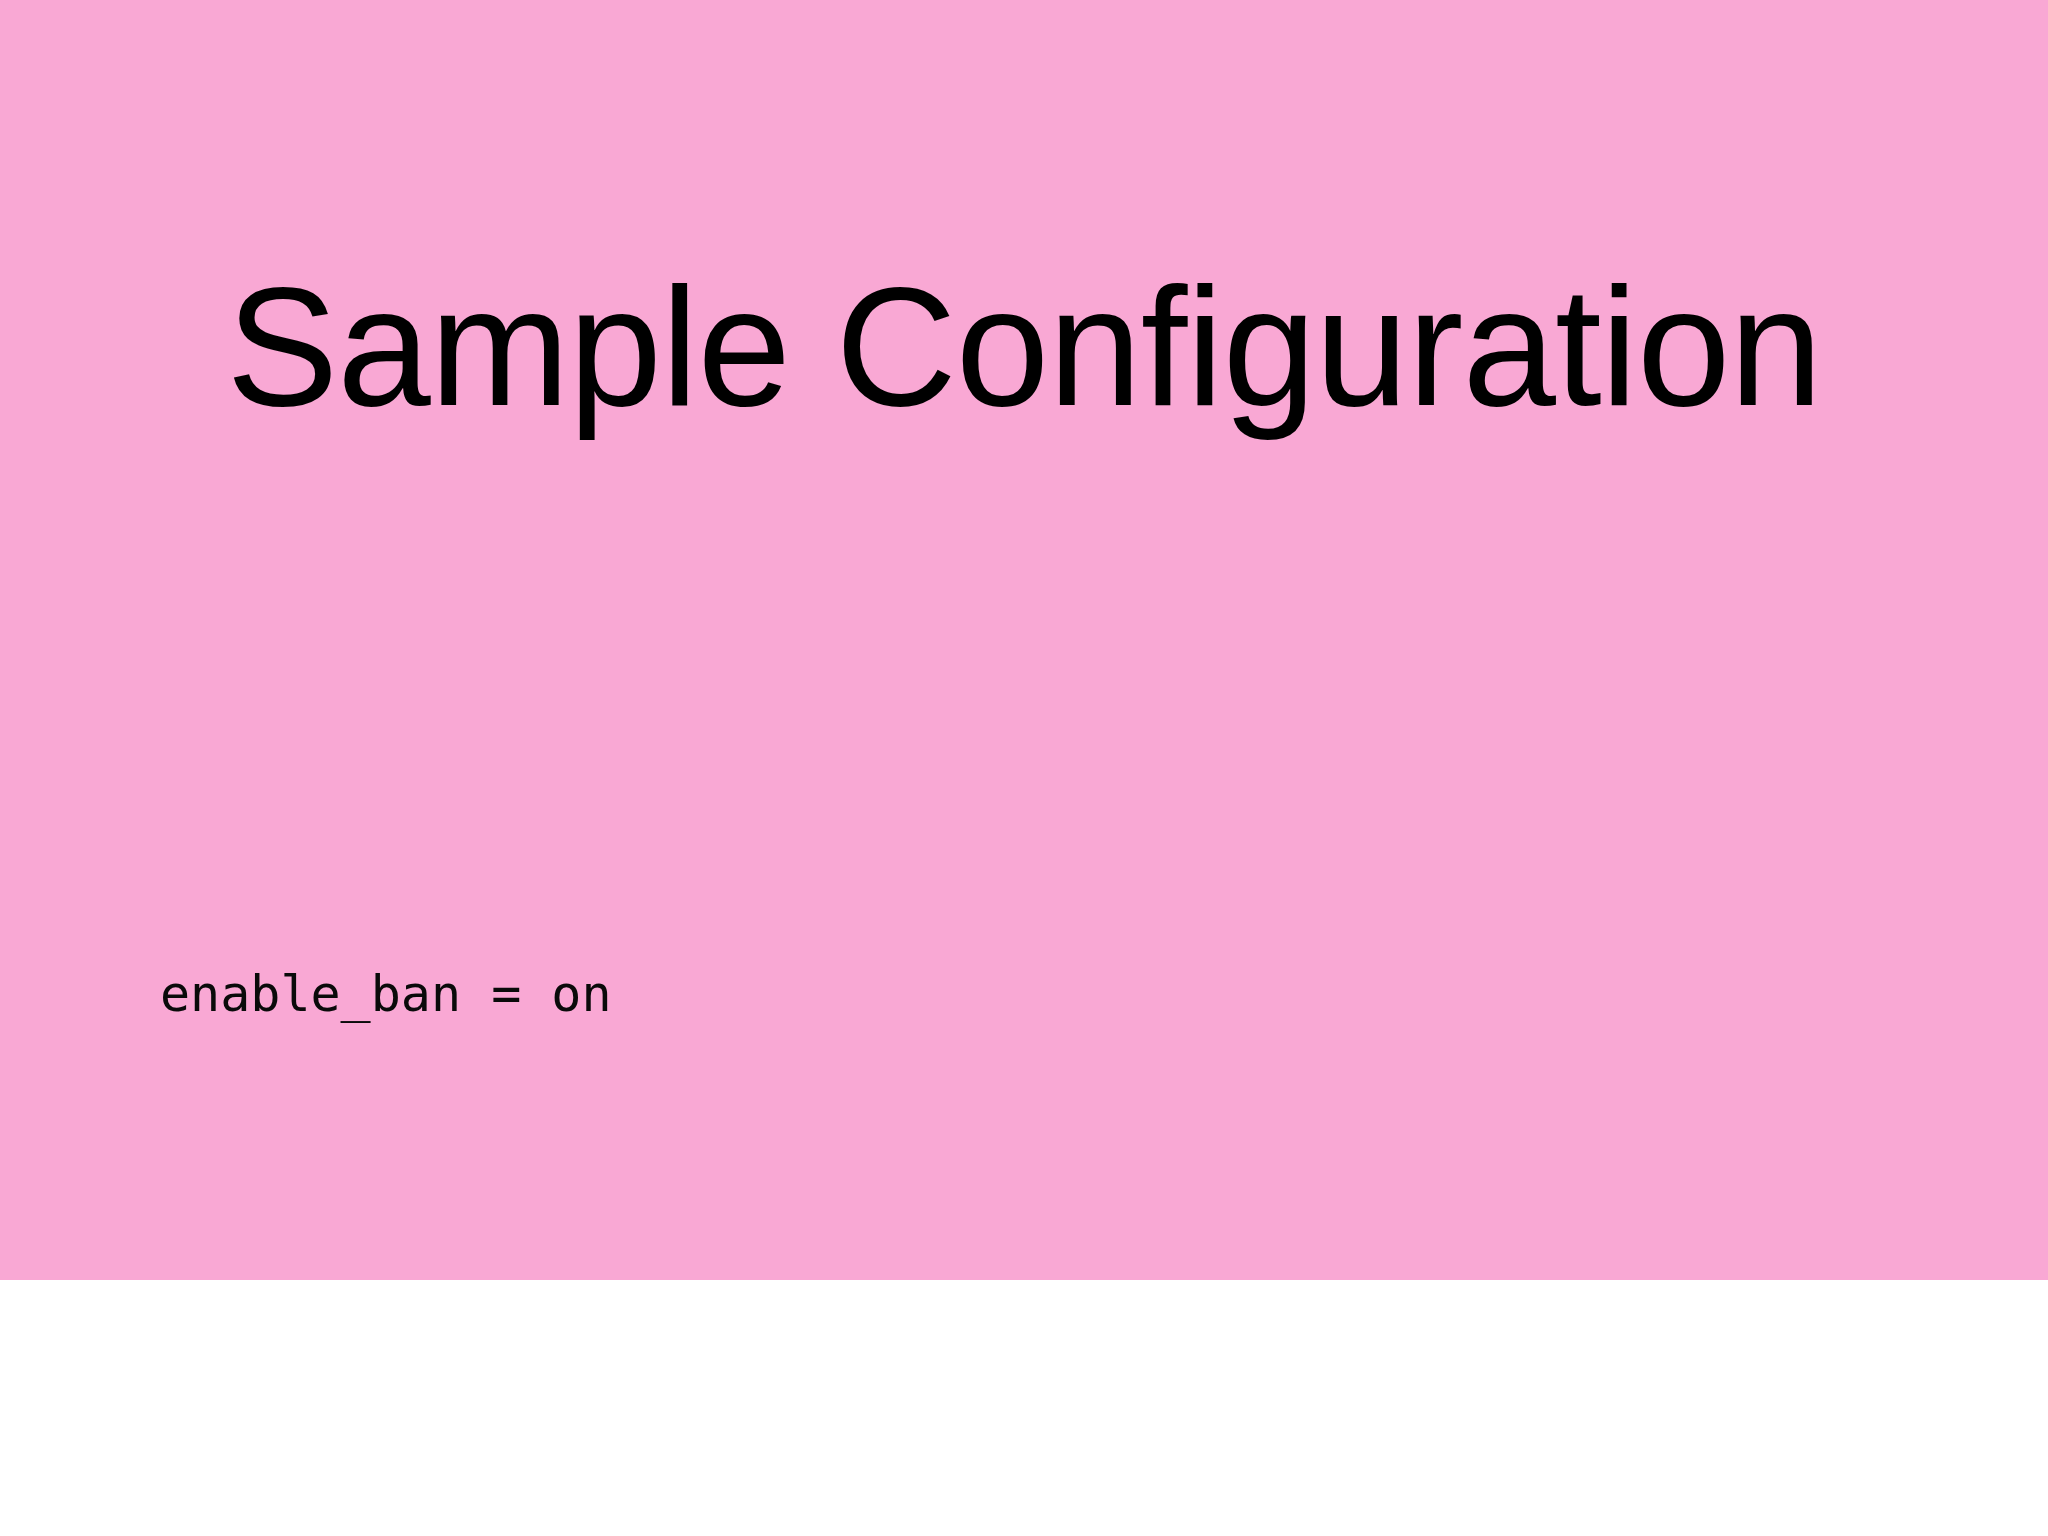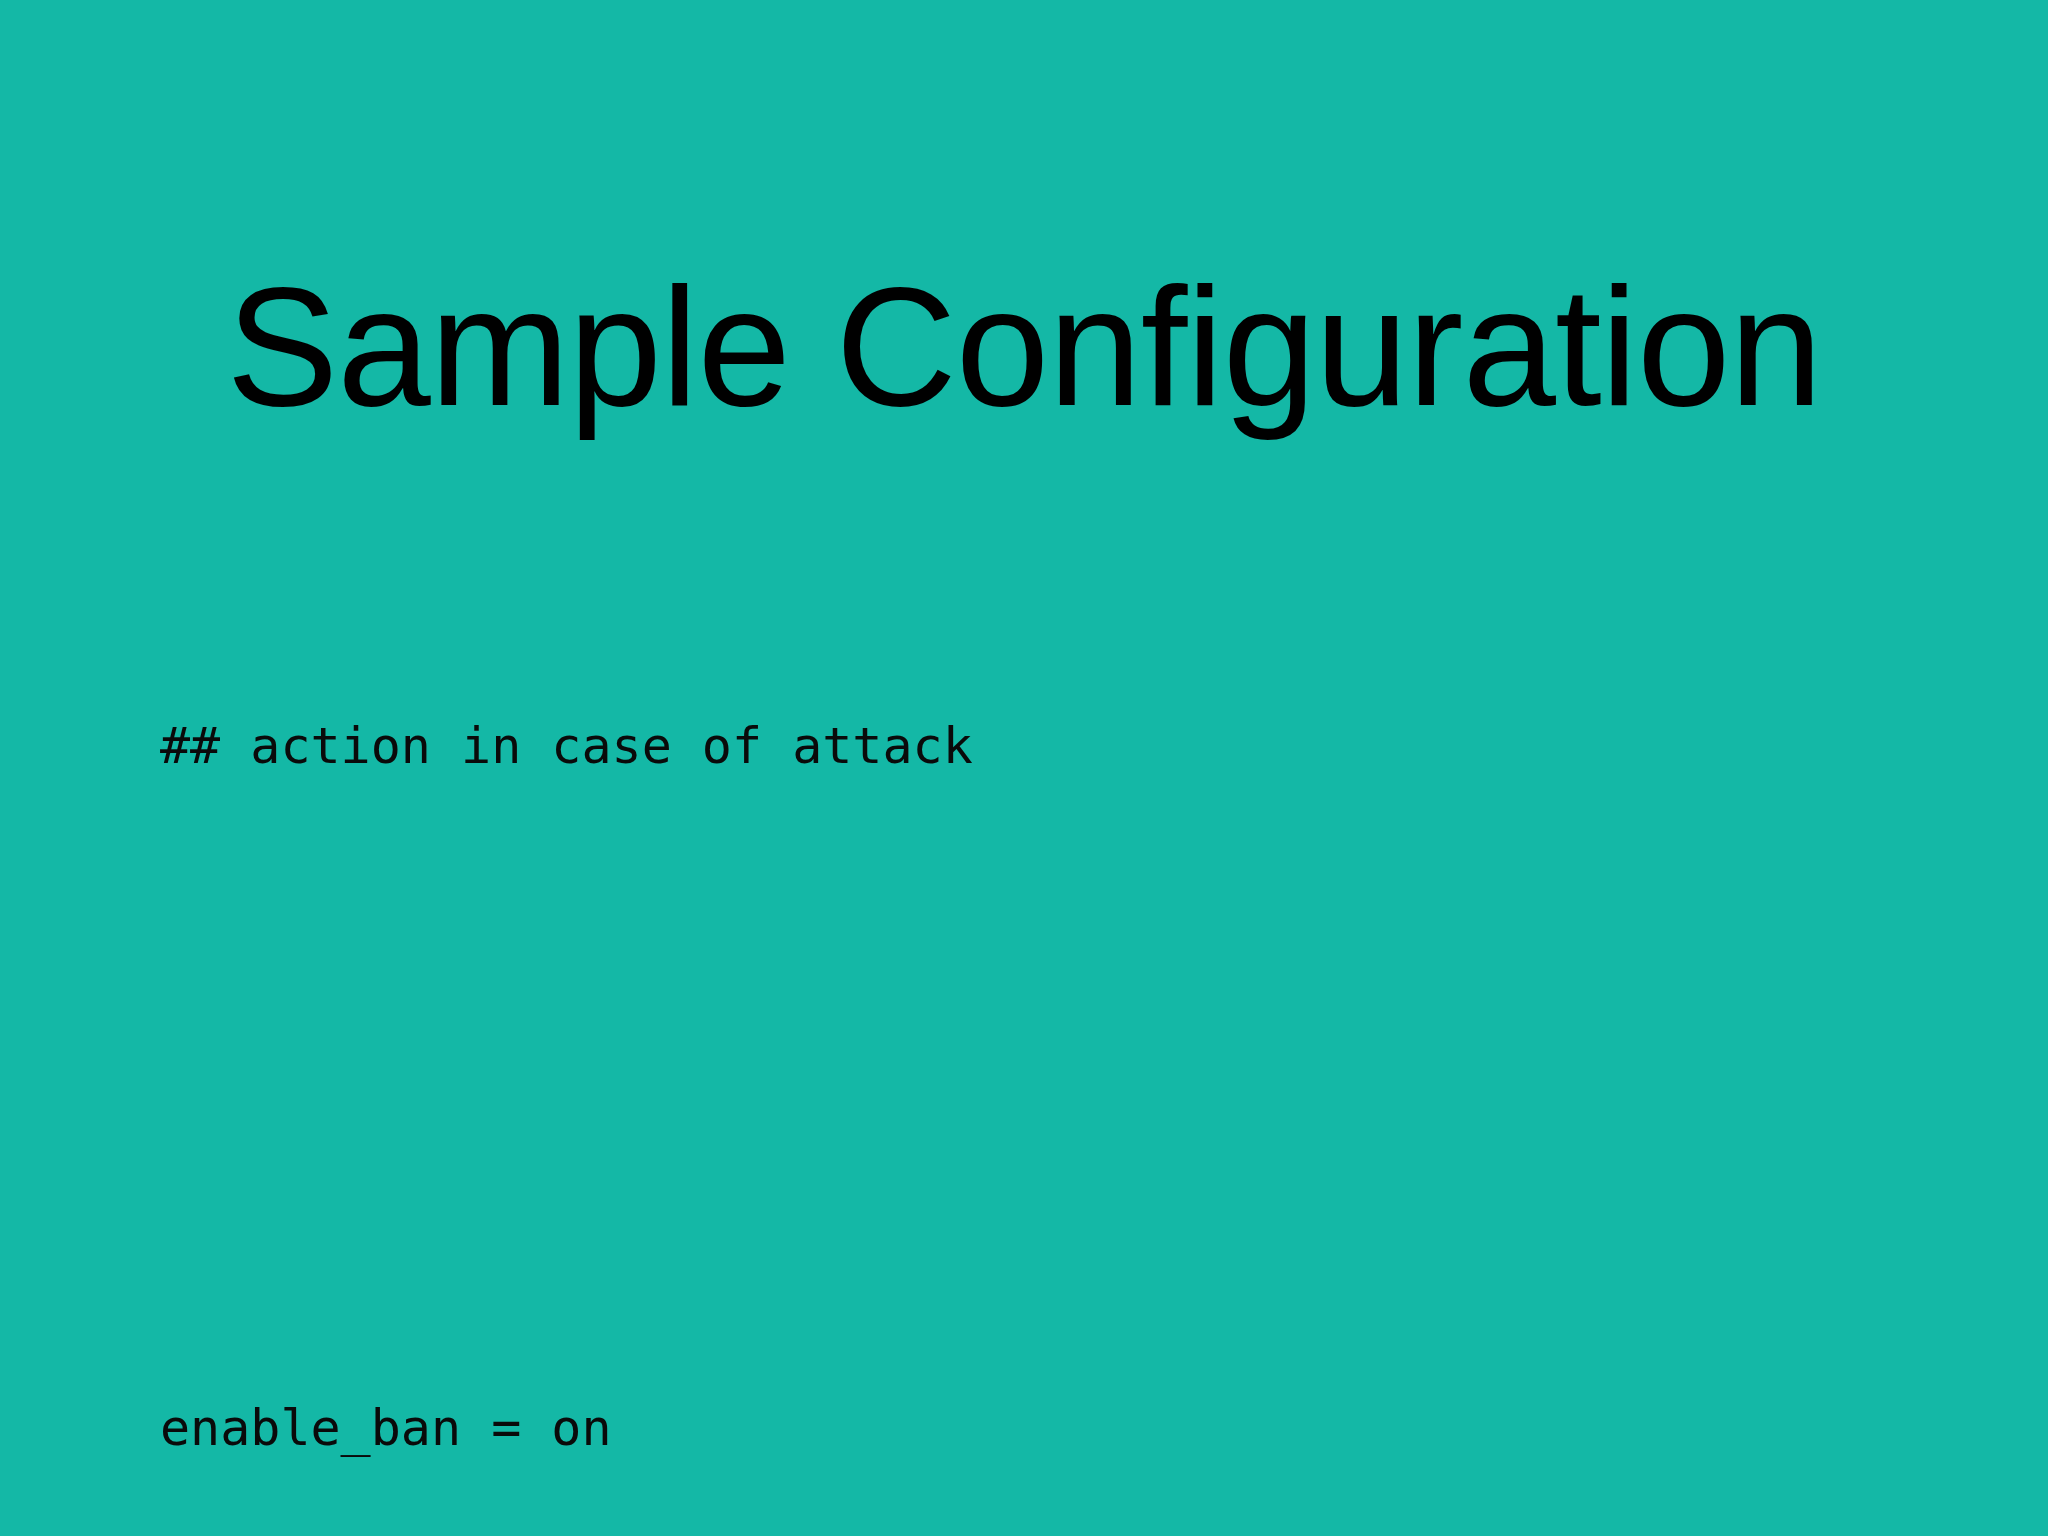--- a/index.html
+++ b/index.html
@@ -11,22 +11,22 @@
     width: 2048px;
     height: 1536px;
     background: #ffffff;
     font-family: "Liberation Sans", sans-serif;
     overflow: hidden;
   }
 
   .slide {
     position: relative;
     width: 2048px;
-    height: 1536px;
-    background: #14b8a6;
+    height: 1280px;
+    background: #f9a8d4;
     box-sizing: border-box;
   }
 
   
   .slide-title {
     position: absolute;
     left: 0;
     top: 150px;
     width: 2048px;
     text-align: center;
@@ -71,23 +71,20 @@
 </style>
 </head>
 <body>
 
 <div class="slide">
 
   <h1 class="slide-title">Sample Configuration</h1>
 
   <div class="config-body">
 
-    <div class="config-block">
-      <span class="config-line">## action in case of attack</span>
-    </div>
     <span class="block-gap"></span>
 
     <div class="config-block">
       <span class="config-line">enable_ban = on</span>
       
     </div>
     
 
     
     

